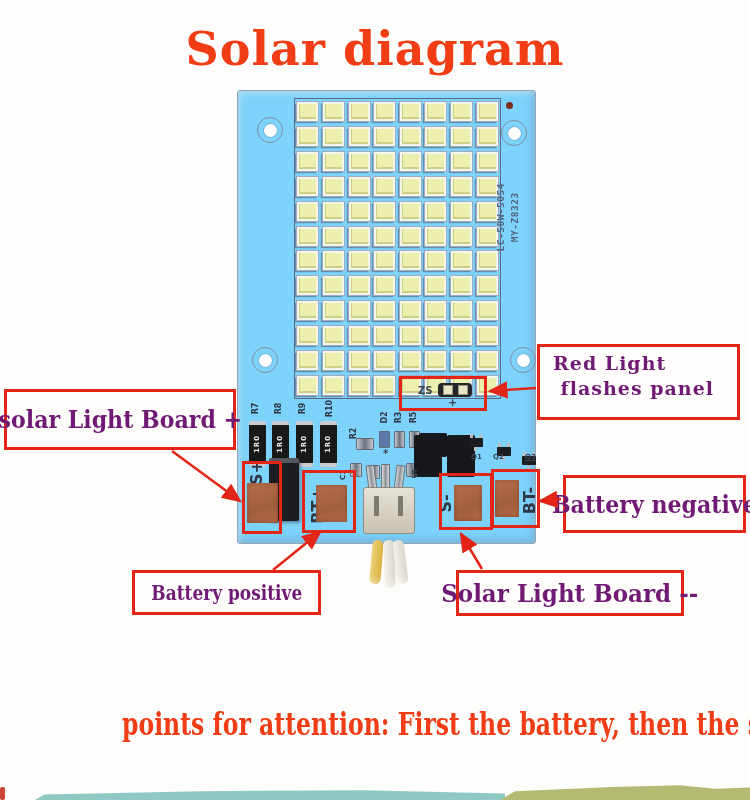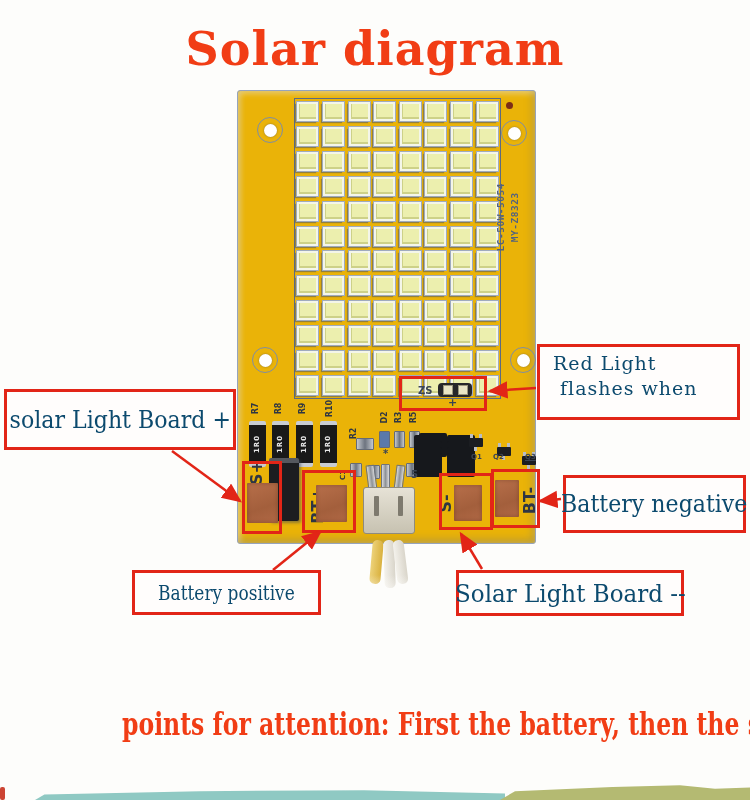--- a/index.html
+++ b/index.html
@@ -8,21 +8,21 @@
   .abs{position:absolute;}
 
   
   .title{top:22px;left:0;width:100%;text-align:center;font-weight:bold;font-size:46px;
          color:#f13d15;letter-spacing:1px;}
   .bottom-note-wrap{top:706px;left:0;width:100%;text-align:center;white-space:nowrap;}
   .bottom-note{display:inline-block;font-weight:bold;font-size:31px;color:#f13d15;
                transform:scaleX(.76);transform-origin:center;}
 
   
-  .board{left:237px;top:90px;width:297px;height:452px;background:#eab308;
+  .board{left:237px;top:90px;width:297px;height:452px;background:#7dd3fc;
          border:1px solid #96a4bc;border-radius:3px;
          box-shadow:inset -2px -3px 8px rgba(90,105,135,.35), inset 2px 2px 6px rgba(255,255,255,.5);}
   .led-grid{left:56px;top:7px;width:205px;height:299px;border:1px solid #5d6b82;
             display:grid;grid-template-columns:repeat(8,1fr);grid-template-rows:repeat(12,1fr);
             place-items:center;}
   .led{width:17px;height:15px;background:#ecefae;border:2px solid #f4f6e9;outline:1px solid #9fabbe;
        box-shadow:-2px 2px 1px rgba(75,85,102,.55), inset 1px -2px 0 rgba(160,165,80,.4);}
   .hole{width:24px;height:24px;border-radius:50%;border:1px solid #7f8da4;
         display:flex;align-items:center;justify-content:center;}
   .hole::after{content:"";width:13px;height:13px;border-radius:50%;background:#fff;
@@ -62,21 +62,21 @@
   .conn-pin{width:7px;height:24px;background:linear-gradient(90deg,#d9dadc,#8e9297,#d9dadc);
             border:1px solid #6f747b;border-radius:1px;}
   .wire{width:11px;border-radius:5px;}
   .wire.white{background:linear-gradient(90deg,#f4f2ec,#d9d5ca);}
   .wire.yellow{background:linear-gradient(90deg,#edd27a,#d9b13e);}
   .wire-fade{left:355px;top:575px;width:70px;height:35px;
              background:linear-gradient(rgba(253,253,251,0),#fdfdfb 80%);}
 
   
   .redbox{border:3px solid #e22517;}
-  .labelbox{border:3px solid #e22517;background:#fffdfc;color:#0c4a6e;font-weight:normal;
+  .labelbox{border:3px solid #e22517;background:#fffdfc;color:#701a75;font-weight:bold;
             display:flex;align-items:center;justify-content:center;}
   .labelbox .condense{display:inline-block;transform:scaleX(.92);white-space:nowrap;}
   .rl-lines{display:block;width:100%;padding:4px 0 0 13px;box-sizing:border-box;}
   .rl-line{display:block;white-space:pre;font-size:19px;line-height:1.32;letter-spacing:1px;}
 
   svg.arrows{left:0;top:0;pointer-events:none;}
 
   
   .strip-teal{left:35px;top:790px;width:470px;height:10px;background:#8fc9c3;
               clip-path:polygon(0 100%,2% 45%,35% 12%,70% 2%,100% 35%,100% 100%);}
@@ -304,21 +304,21 @@
 <div class="abs redbox" style="left:439px;top:473px;width:48px;height:51px;"></div>
 <div class="abs redbox" style="left:491px;top:469px;width:43px;height:53px;"></div>
 
 <div class="abs labelbox" style="left:4px;top:389px;width:226px;height:55px;font-size:24px;">
   <span class="condense">solar Light Board +</span>
 </div>
 
 <div class="abs labelbox" style="left:537px;top:344px;width:197px;height:70px;align-items:flex-start;justify-content:flex-start;">
   <span class="rl-lines">
     <span class="rl-line">Red Light</span>
-    <span class="rl-line"> flashes when</span>
+    <span class="rl-line"> flashes panel</span>
   </span>
 </div>
 
 <div class="abs labelbox" style="left:563px;top:475px;width:177px;height:52px;font-size:24px;">
   <span class="condense">Battery negative</span>
 </div>
 
 <div class="abs labelbox" style="left:132px;top:570px;width:183px;height:39px;font-size:20px;">
   <span class="condense" style="transform:scaleX(.85);">Battery positive</span>
 </div>

